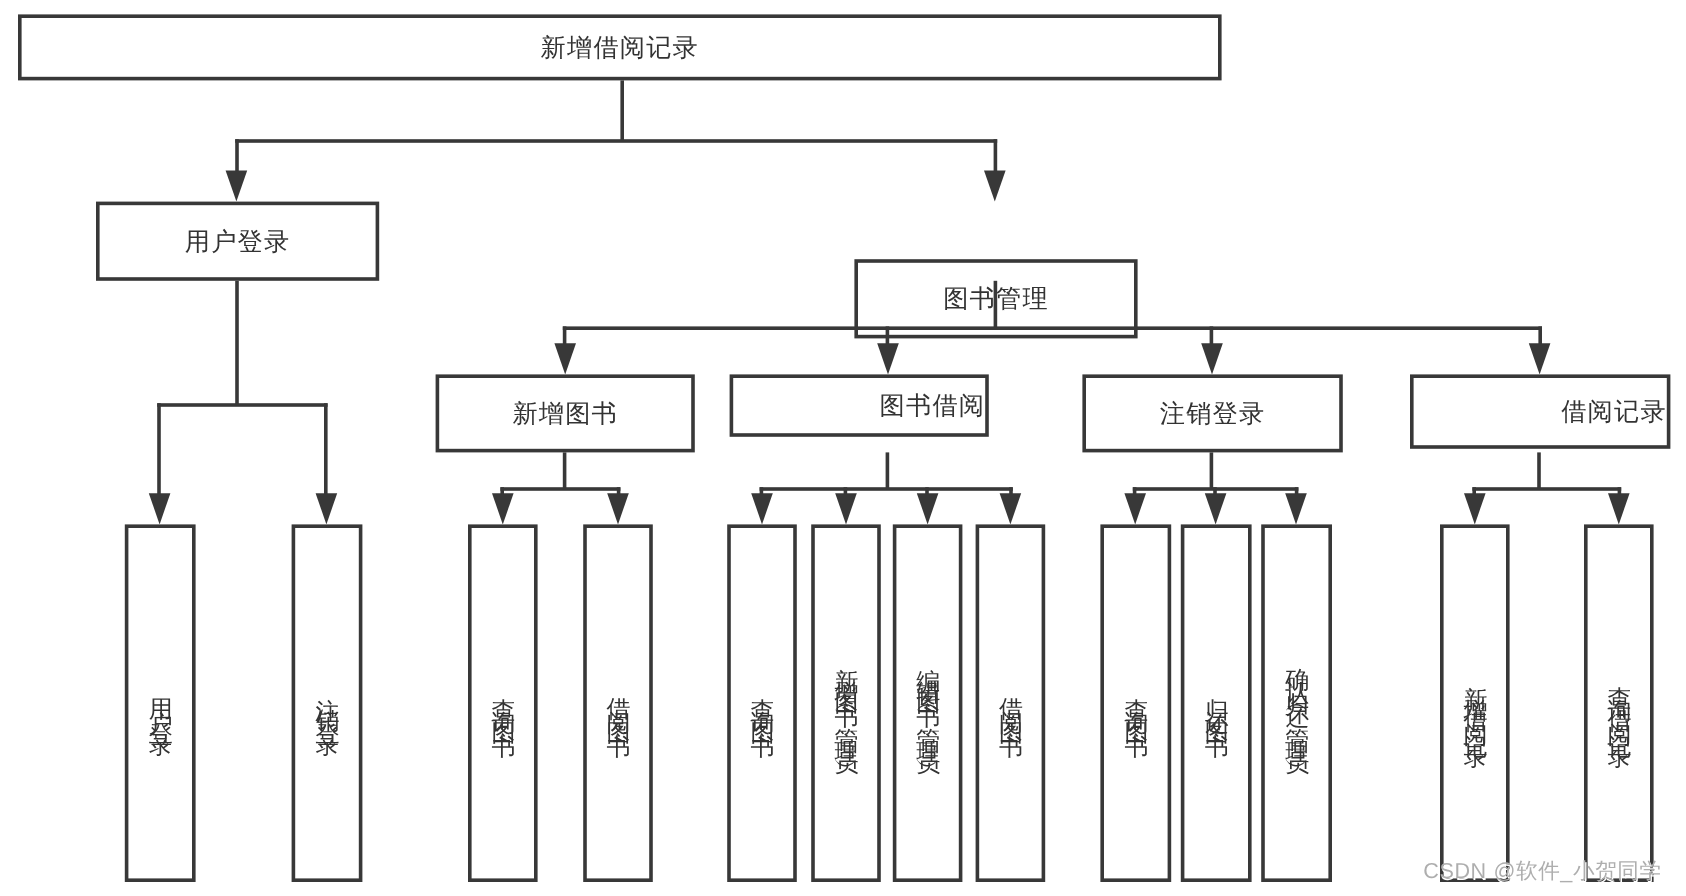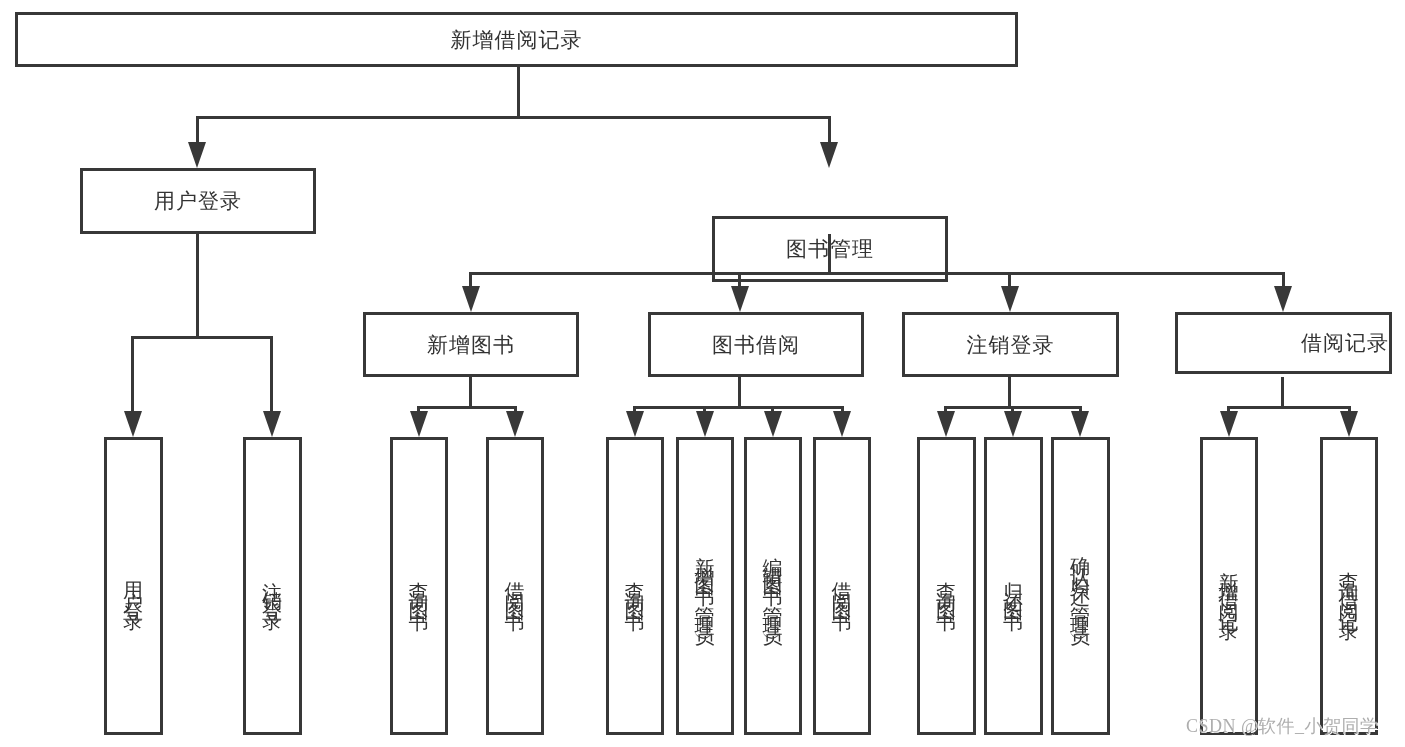--- a/index.html
+++ b/index.html
@@ -21,21 +21,20 @@
   .ln { position:absolute; background:var(--line,#383838); }
   .head {
     position:absolute; width:0; height:0;
     border-left:9px solid transparent; border-right:9px solid transparent;
     border-top:26px solid var(--line,#383838);
   }
   .watermark {
     position:absolute; left:1186px; top:714px; z-index:5;
     color:var(--wm,#aeaeae); font-size:18px; letter-spacing:0.5px;
     text-shadow:1px 1px 0 #ffffff;
-    font-family:Liberation Serif, serif;
   }
 </style>
 </head>
 <body>
 
 <div class="canvas">
 
   <div class="box h" style="left:15px;top:12px;width:1003px;height:55px;">
     <span>新增借阅记录</span>
   </div>
@@ -68,21 +67,21 @@
   <div class="ln" style="left:738px;top:272px;width:3px;height:18px;"></div>
   <div class="head" style="left:731px;top:286px;"></div>
   <div class="ln" style="left:1008px;top:272px;width:3px;height:18px;"></div>
   <div class="head" style="left:1001px;top:286px;"></div>
   <div class="ln" style="left:1282px;top:272px;width:3px;height:18px;"></div>
   <div class="head" style="left:1274px;top:286px;"></div>
 
   <div class="box h" style="left:363px;top:312px;width:216px;height:65px;">
     <span>新增图书</span>
   </div>
-  <div class="box h" style="left:648px;top:312px;width:216px;height:65px;">
+  <div class="box h" style="left:608px;top:312px;width:216px;height:52px;justify-content:flex-end;">
     <span>图书借阅</span>
   </div>
   <div class="box h" style="left:902px;top:312px;width:217px;height:65px;">
     <span>注销登录</span>
   </div>
   <div class="box h" style="left:1175px;top:312px;width:217px;height:62px;justify-content:flex-end;">
     <span>借阅记录</span>
   </div>
 
   <div class="ln" style="left:469px;top:377px;width:3px;height:31px;"></div>

